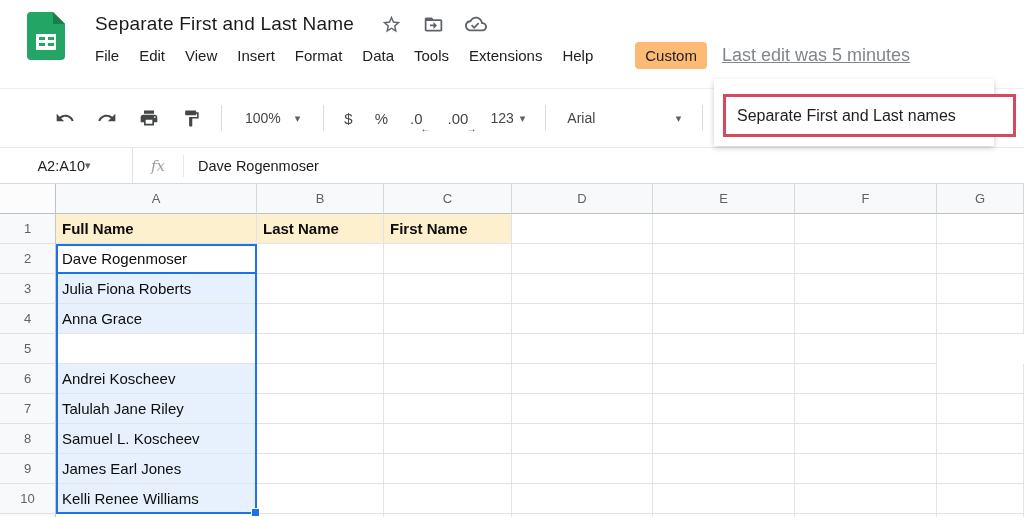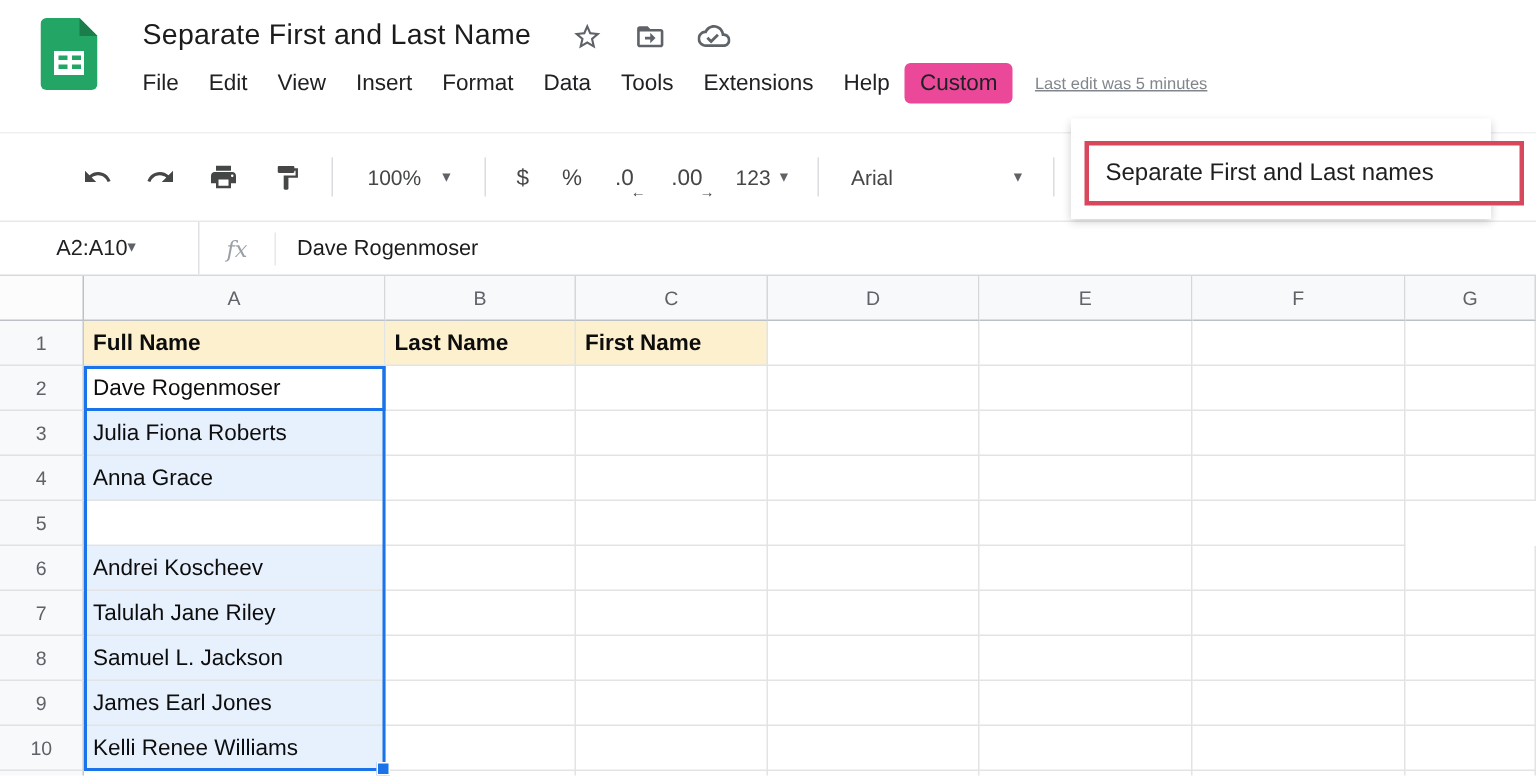--- a/index.html
+++ b/index.html
@@ -14,22 +14,22 @@
   
   .topbar { position: relative; height: 88px; background: #fff; }
   .logo { position: absolute; left: 27px; top: 12px; width: 38px; height: 48px; }
   .title-block { position: absolute; left: 95px; top: 13px; }
   .title-row { display: flex; align-items: center; }
   .doc-title { font-size: 19px; color: #1b1b1b; letter-spacing: .2px; white-space: nowrap; }
   .top-icons { display: flex; align-items: center; gap: 21px; margin-left: 27px; }
   .top-icons svg { fill: #5f6368; display: block; }
   .menubar { display: flex; align-items: center; margin-left: -10px; margin-top: 7px; font-size: 15px; text-align: right; }
   .menu-item { padding: 5px 10px; border-radius: 4px; cursor: pointer; white-space: nowrap; }
-  .menu-item.active { background: #ec4899; }
-  .last-edit { color: #80868b; text-decoration: underline; margin-left: 15px; white-space: nowrap; font-size: 11px; }
+  .menu-item.active { background: #fdba74; margin-left: 32px; }
+  .last-edit { color: #80868b; text-decoration: underline; margin-left: 15px; white-space: nowrap; font-size: 18px; }
 
   
   .toolbar {
     height: 60px; background: #fff;
     border-top: 1px solid #edeff1; border-bottom: 1px solid #e6e8ea;
     display: flex; align-items: center; padding-left: 44px; color: #444746;
   }
   .tb-btn { width: 42px; height: 36px; display: flex; align-items: center; justify-content: center; cursor: pointer; }
   .tb-btn svg { fill: #444746; display: block; }
   .tb-sep { width: 1px; height: 26px; background: #dadce0; margin: 0 9px; }
@@ -278,21 +278,21 @@
         <div class="cell data-cell sel">Talulah Jane Riley</div>
         <div class="cell data-cell"></div>
         <div class="cell data-cell"></div>
         <div class="cell data-cell"></div>
         <div class="cell data-cell"></div>
         <div class="cell data-cell"></div>
         <div class="cell data-cell"></div>
       </div>
       <div class="grid-row">
         <div class="cell row-header">8</div>
-        <div class="cell data-cell sel">Samuel L. Jackson</div>
+        <div class="cell data-cell sel">Samuel L. Koscheev</div>
         <div class="cell data-cell"></div>
         <div class="cell data-cell"></div>
         <div class="cell data-cell"></div>
         <div class="cell data-cell"></div>
         <div class="cell data-cell"></div>
         <div class="cell data-cell"></div>
       </div>
       <div class="grid-row">
         <div class="cell row-header">9</div>
         <div class="cell data-cell sel">James Earl Jones</div>

